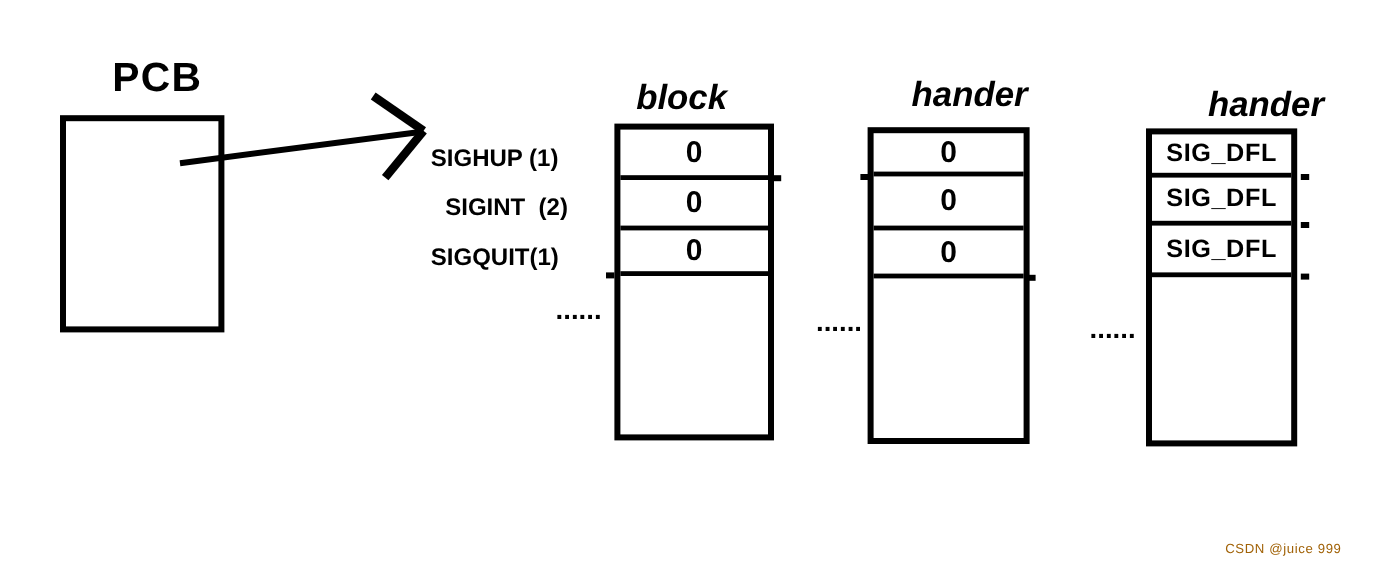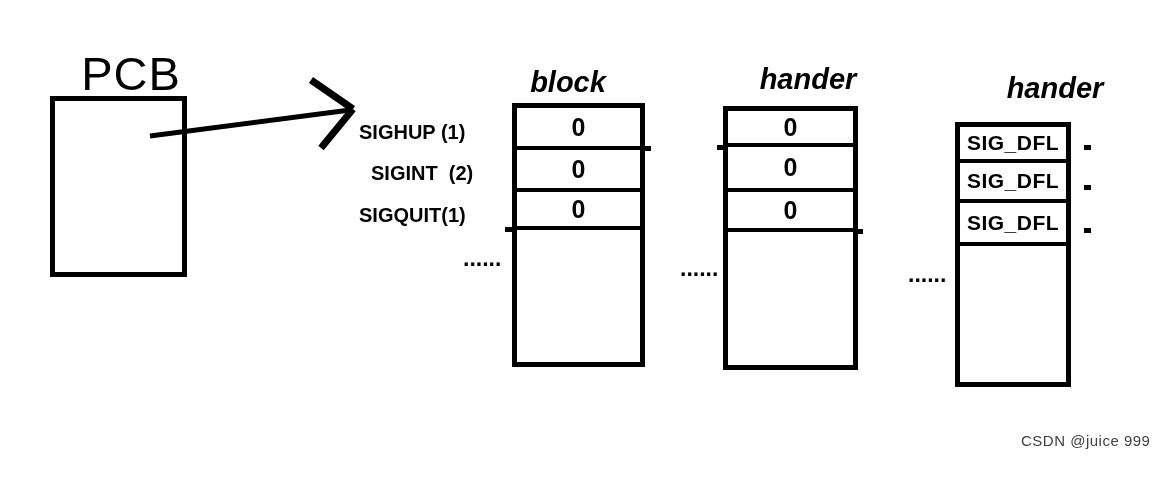--- a/index.html
+++ b/index.html
@@ -12,22 +12,22 @@
     overflow: hidden;
     font-family: "Liberation Sans", sans-serif;
     color: #000;
   }
 
   
   .pcb-label {
     position: absolute;
     left: 76px; top: 46px;
     width: 110px;
-    font-size: 47px;
-    font-weight: 400;
+    font-size: 34px;
+    font-weight: 700;
     text-align: center;
     letter-spacing: 1px;
     white-space: nowrap;
   }
   .pcb-box {
     position: absolute;
     left: 50px; top: 96px;
     width: 137px; height: 181px;
     border: 5px solid #000;
     background: #fff;
@@ -70,21 +70,21 @@
   
   .sig-table {
     position: absolute;
     border: 5px solid #000;
     background: #fff;
     display: flex;
     flex-direction: column;
   }
   .tbl-block   { left: 512px; top: 103px; width: 133px; height: 264px; }
   .tbl-pending { left: 723px; top: 106px; width: 135px; height: 264px; }
-  .tbl-handler { left: 955px; top: 107px; width: 116px; height: 265px; margin-top: 15px; }
+  .tbl-handler { left: 955px; top: 107px; width: 126px; height: 265px; }
 
   .cell {
     display: flex;
     align-items: center;
     justify-content: center;
     font-weight: bold;
     font-size: 25px;
     border-bottom: 4px solid #000;
     overflow: hidden;
   }
@@ -123,23 +123,23 @@
   .nub-b1 { left: 644px;  top: 146px; }
   .nub-b2 { left: 505px;  top: 227px; }
   .nub-p1 { left: 717px;  top: 145px; }
   .nub-p2 { left: 856px;  top: 229px; }
   .nub-h1 { left: 1084px; top: 145px; }
   .nub-h2 { left: 1084px; top: 185px; }
   .nub-h3 { left: 1084px; top: 228px; }
 
   .watermark {
     position: absolute;
-    left: 1021px; top: 432px;
-    font-size: 15px;
-    color: #404040;
+    left: 1021px; top: 452px;
+    font-size: 11px;
+    color: #a16207;
     letter-spacing: 0.5px;
     white-space: nowrap;
   }
 </style>
 </head>
 <body>
 
 <div class="canvas">
 
   <div class="pcb-label">PCB</div>

